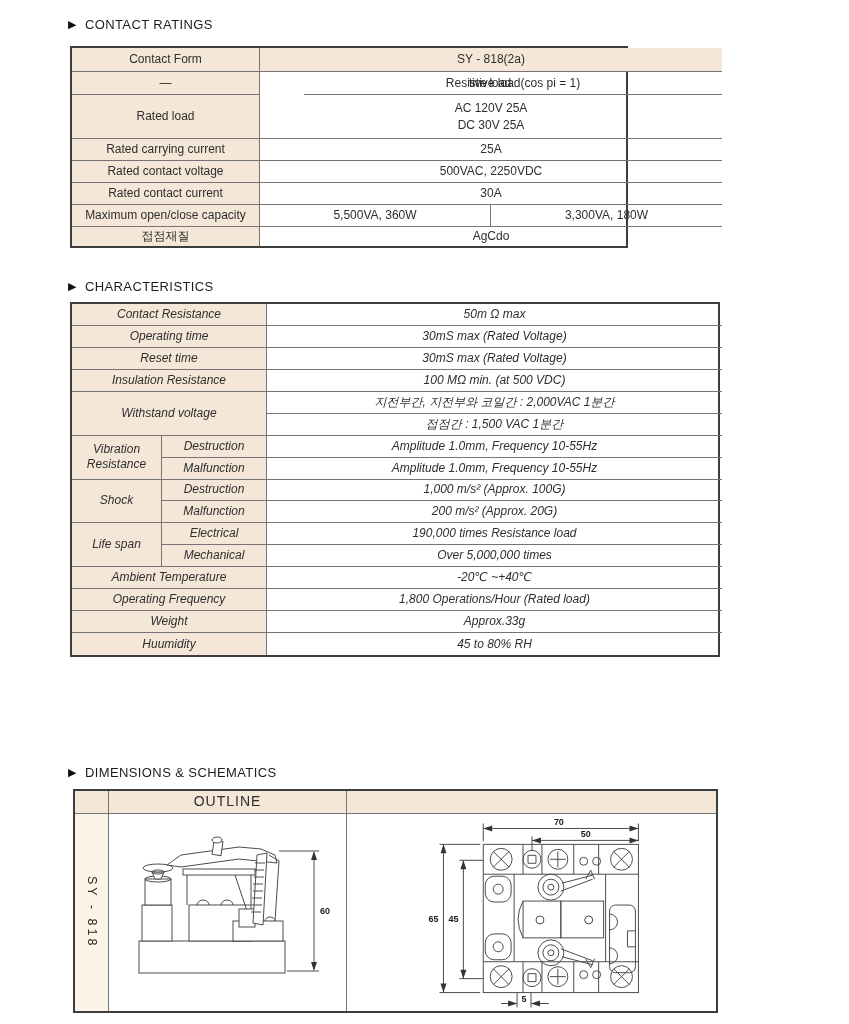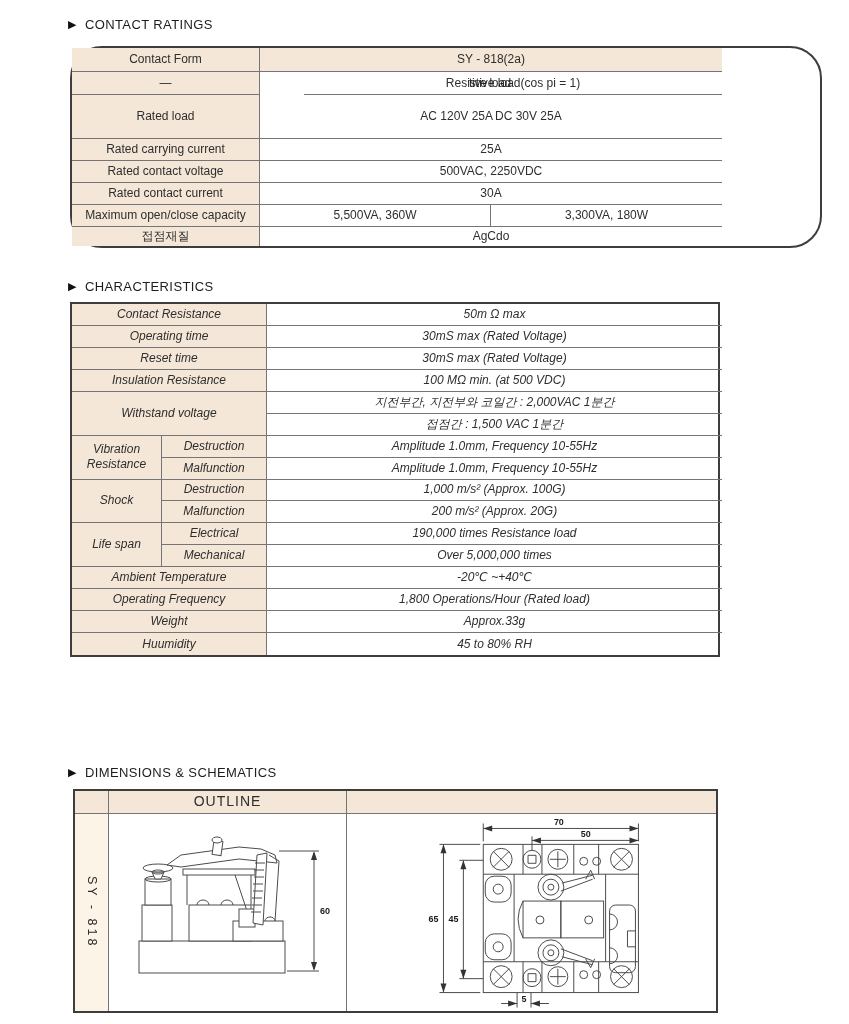--- a/index.html
+++ b/index.html
@@ -17,21 +17,21 @@
   }
   .cell{
     border-right:1px solid #757575;border-bottom:1px solid #757575;
     display:flex;align-items:center;justify-content:center;text-align:center;
     font-size:12px;box-sizing:border-box;line-height:1.25;padding:1px 4px;
   }
   .last-col{border-right:none;}
   .last-row{border-bottom:none;}
   .fill{background:#f4e7d7;}
   .lightfill{background:#fcf4e6;}
-  .two-line{flex-direction:row;justify-content:center;gap:2px;}
+  .two-line{flex-direction:column;justify-content:center;gap:2px;}
   .overlap-cell{position:relative;margin-left:44px;}
   .overlap-cell .overlay{
     position:absolute;top:4px;left:50%;transform:translateX(-44px);
     font-weight:400;letter-spacing:-.3px;color:#141414;opacity:.9;
   }
   .vtext{
     writing-mode:vertical-rl;letter-spacing:3px;font-size:12.5px;color:#2a2a2a;
   }
   .draw-cell{padding:0;overflow:hidden;}
   svg .ln{stroke:#4c4c4c;fill:none;stroke-width:1;}
@@ -43,21 +43,21 @@
 </head>
 <body>
 
 <div class="doc">
 
   <div class="section-title" style="top:17px;">
     <span class="bullet">▶</span>
     <span>CONTACT RATINGS</span>
   </div>
 
-  <div class="tbl" style="left:70px;top:46px;width:752px;height:202px;grid-template-columns:188px 231px 231px;grid-template-rows:24px 23px 44px 22px 22px 22px 22px 1fr;border-radius:32px;">
+  <div class="tbl" style="left:70px;top:46px;width:558px;height:202px;grid-template-columns:188px 231px 231px;grid-template-rows:24px 23px 44px 22px 22px 22px 22px 1fr;">
     <div class="cell fill" style="grid-area:1/1/2/2">Contact Form</div>
     <div class="cell fill last-col" style="grid-area:1/2/2/4">SY - 818(2a)</div>
 
     <div class="cell fill" style="grid-area:2/1/3/2">—</div>
     <div class="cell last-col overlap-cell" style="grid-area:2/2/3/4">
       <span>Resistive load(cos pi = 1)</span>
       <span class="overlay">tive load</span>
     </div>
 
     <div class="cell fill" style="grid-area:3/1/4/2">Rated load</div>

